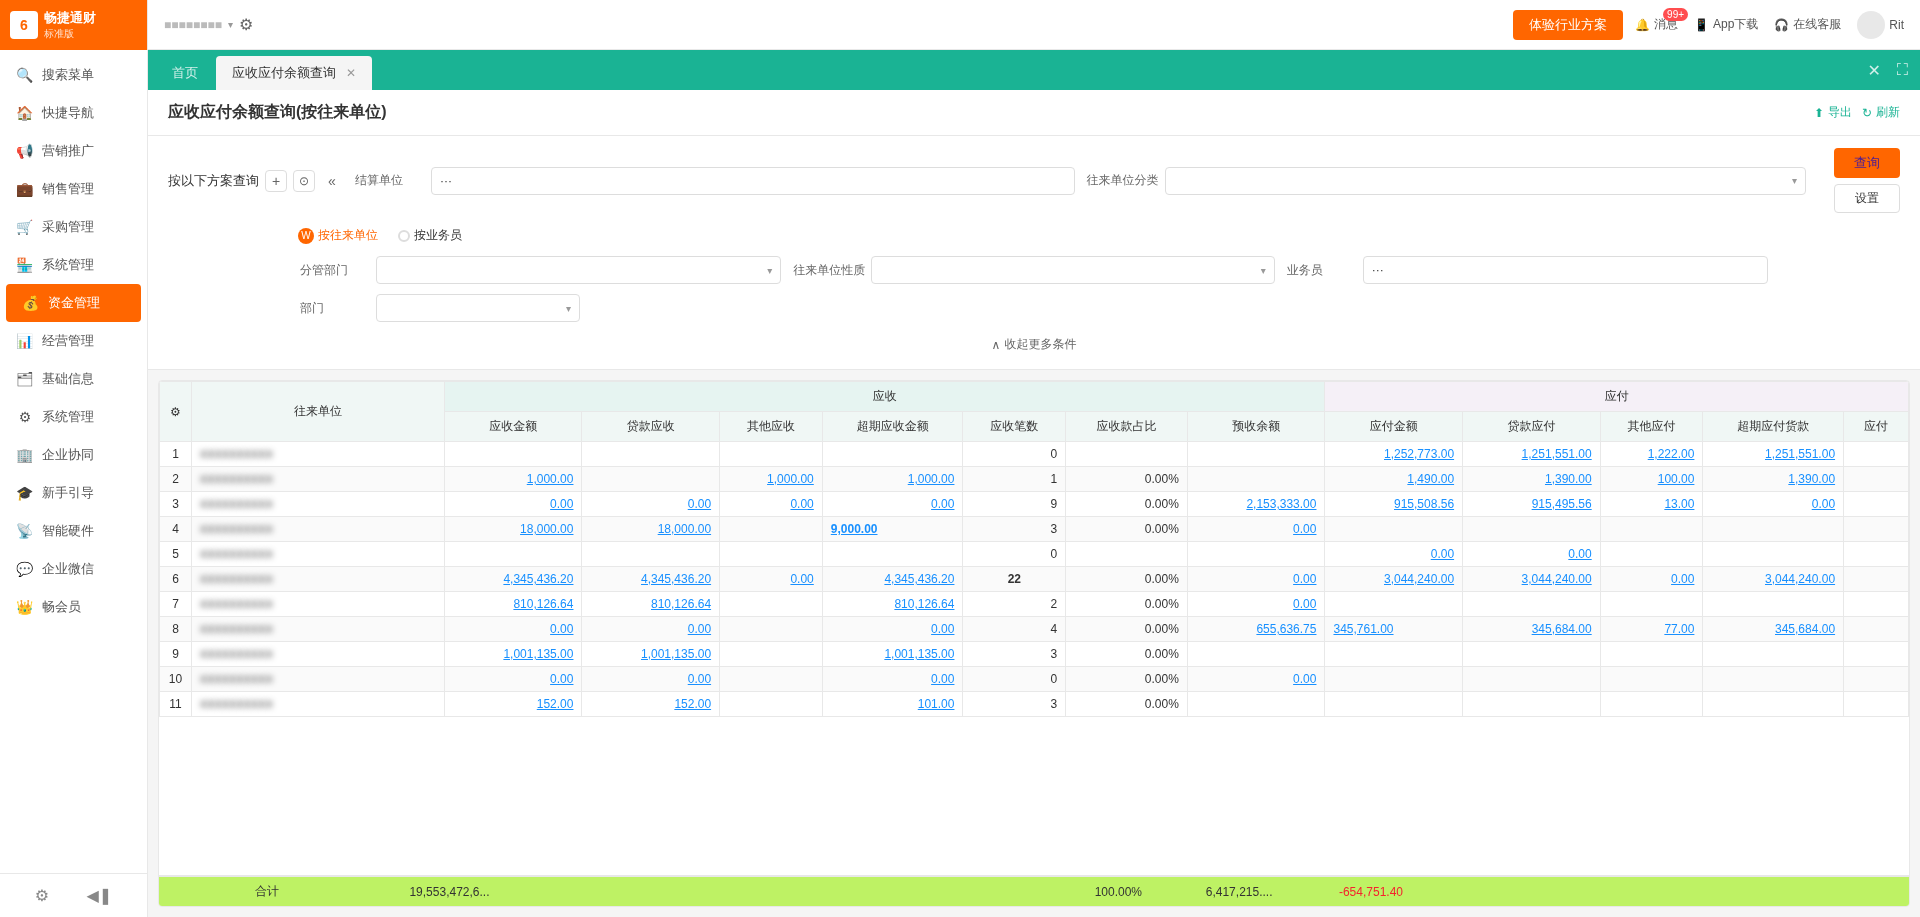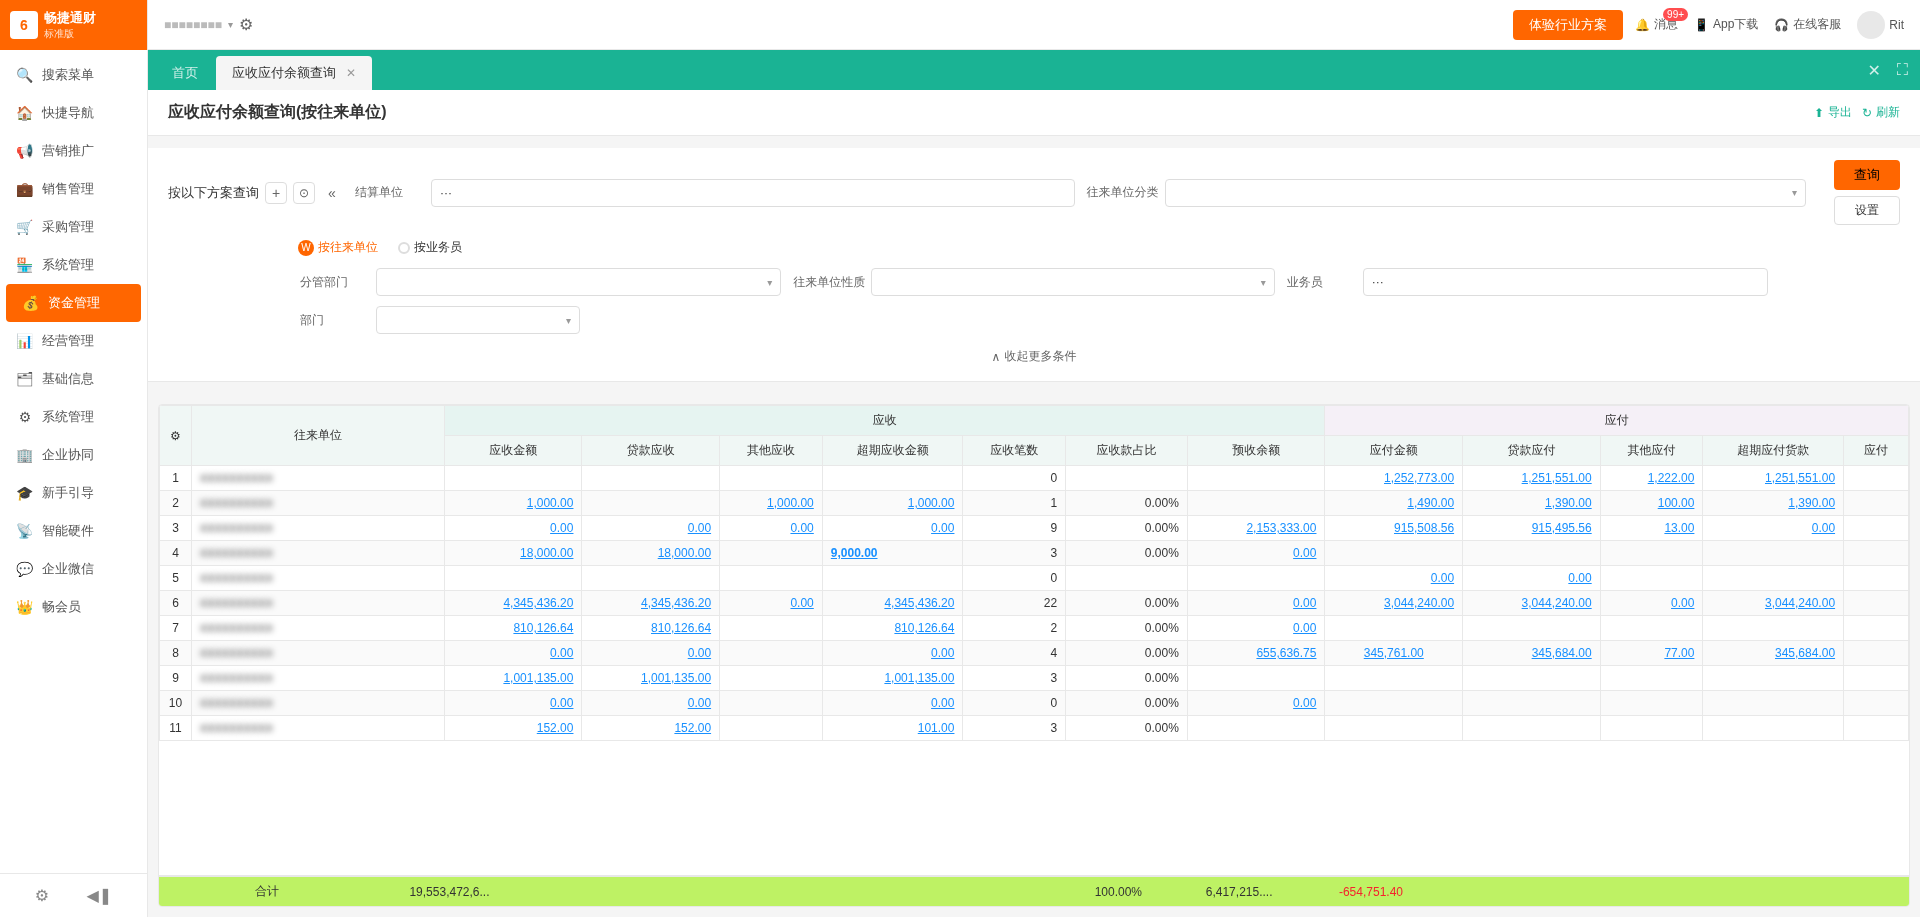--- a/index.html
+++ b/index.html
@@ -77,21 +77,21 @@
       border-radius: 4px 4px 0 0; margin-top: 6px;
     }
     .tab-item.active {
       background: #f5f5f5; color: #333; margin-top: 6px;
     }
     .tab-close { color: #999; font-size: 12px; cursor: pointer; margin-left: 4px; }
     .tab-bar-right { margin-left: auto; display: flex; align-items: center; gap: 8px; }
     .tab-bar-icon { color: rgba(255,255,255,0.8); cursor: pointer; font-size: 16px; padding: 0 4px; }
 
     
-    .content { flex: 1; overflow: hidden; display: flex; flex-direction: column; background: #f5f5f5; gap: 12px; }
+    .content { flex: 1; overflow: hidden; display: flex; flex-direction: column; background: #f5f5f5; }
 
     
     .page-header {
       background: #fff; padding: 12px 20px; display: flex; align-items: center;
       justify-content: space-between; border-bottom: 1px solid #e8e8e8; flex-shrink: 0;
     }
     .page-title { font-size: 16px; font-weight: bold; color: #333; }
     .page-actions { display: flex; gap: 10px; align-items: center; }
     .page-action-btn { display: flex; align-items: center; gap: 4px; color: #1ab394; cursor: pointer; font-size: 12px; }
 
@@ -110,21 +110,21 @@
     .filter-field { display: flex; align-items: center; gap: 6px; flex: 1; min-width: 200px; }
     .filter-field-label { color: #666; font-size: 12px; white-space: nowrap; min-width: 70px; }
     .filter-input {
       flex: 1; height: 28px; border: 1px solid #ddd; border-radius: 4px;
       padding: 0 8px; font-size: 12px; color: #333; outline: none;
       display: flex; align-items: center; justify-content: space-between; cursor: pointer;
     }
     .filter-input-arrow { color: #999; font-size: 10px; }
     .filter-actions-col { display: flex; flex-direction: column; gap: 6px; margin-left: 16px; }
     .btn-query {
-      background: #ff6600; color: #000000; border: none; border-radius: 4px;
+      background: #ff6600; color: #4c1d95; border: none; border-radius: 4px;
       padding: 6px 20px; cursor: pointer; font-size: 13px; font-weight: 500;
     }
     .btn-settings {
       background: #fff; color: #333; border: 1px solid #ddd; border-radius: 4px;
       padding: 5px 20px; cursor: pointer; font-size: 12px;
     }
     .sub-filter-option {
       display: flex; align-items: center; gap: 4px; padding: 4px 10px;
       cursor: pointer; font-size: 12px; color: #333;
     }
@@ -500,21 +500,21 @@
                   <td></td>
                   <td></td>
                 </tr>
                 <tr>
                   <td>6</td>
                   <td class="td-blurred td-left">■■■■■■■■■■</td>
                   <td class="td-blue-link" style="text-align: right;">4,345,436.20</td>
                   <td class="td-blue-link" style="text-align: right;">4,345,436.20</td>
                   <td class="td-blue-link" style="text-align: right;">0.00</td>
                   <td class="td-blue-link" style="text-align: right;">4,345,436.20</td>
-                  <td style="text-align: right;">22</td>
+                  <td style=" font-weight: bold;">22</td>
                   <td style="text-align: right;">0.00%</td>
                   <td class="td-blue-link" style="text-align: right;">0.00</td>
                   <td class="td-blue-link" style="text-align: right;">3,044,240.00</td>
                   <td class="td-blue-link" style="text-align: right;">3,044,240.00</td>
                   <td class="td-blue-link" style="text-align: right;">0.00</td>
                   <td class="td-blue-link" style="text-align: right;">3,044,240.00</td>
                   <td></td>
                 </tr>
                 <tr>
                   <td>7</td>
@@ -535,21 +535,21 @@
                 <tr>
                   <td>8</td>
                   <td class="td-blurred td-left">■■■■■■■■■■</td>
                   <td class="td-blue-link" style="text-align: right;">0.00</td>
                   <td class="td-blue-link" style="text-align: right;">0.00</td>
                   <td></td>
                   <td class="td-blue-link" style="text-align: right;">0.00</td>
                   <td style="text-align: right;">4</td>
                   <td style="text-align: right;">0.00%</td>
                   <td class="td-blue-link" style="text-align: right;">655,636.75</td>
-                  <td class="td-blue-link" style="text-align: center;">345,761.00</td>
+                  <td class="td-blue-link" style="text-align: left;">345,761.00</td>
                   <td class="td-blue-link" style="text-align: right;">345,684.00</td>
                   <td class="td-blue-link" style="text-align: right;">77.00</td>
                   <td class="td-blue-link" style="text-align: right;">345,684.00</td>
                   <td></td>
                 </tr>
                 <tr>
                   <td>9</td>
                   <td class="td-blurred td-left">■■■■■■■■■■</td>
                   <td class="td-blue-link" style="text-align: right;">1,001,135.00</td>
                   <td class="td-blue-link" style="text-align: right;">1,001,135.00</td>

